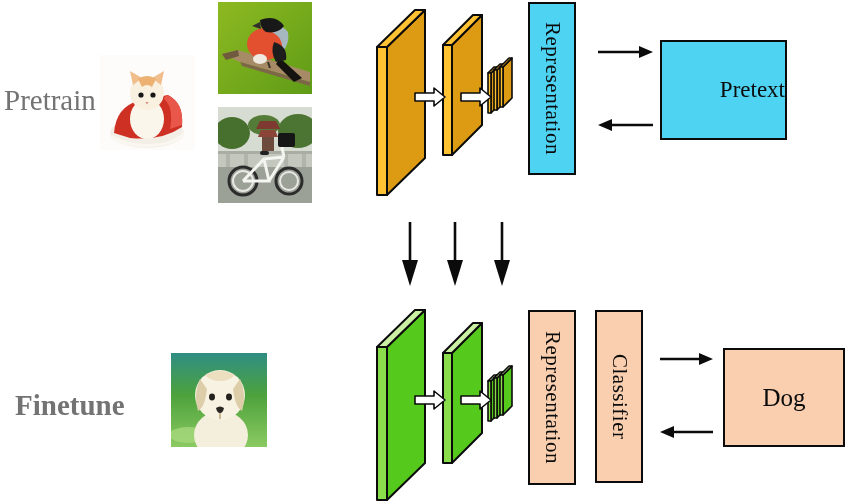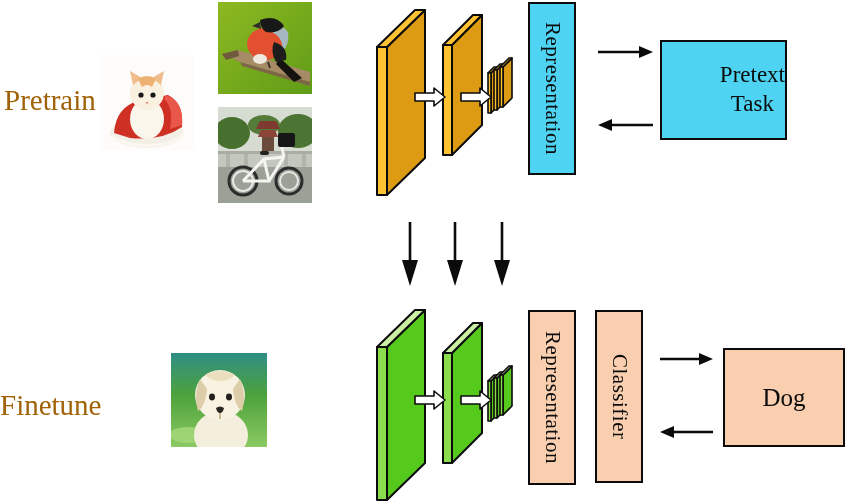--- a/index.html
+++ b/index.html
@@ -1,19 +1,19 @@
 <!DOCTYPE html>
 <html style="--ink: #0b0b0b; --cyan: #4ed3f3; --peach: #f9cfb0; --orange-face: #dd9a13; --orange-edge: #ffc233; --green-face: #55c91c; --green-edge: #8ade4b; --green-top: #cbf0a4;"><head>
 <meta charset="utf-8">
 <style>
   html,body{margin:0;padding:0;background:#fff;}
   .canvas{position:relative;width:850px;height:502px;background:#ffffff;overflow:hidden;
           font-family:"Liberation Serif","DejaVu Serif",serif;color:var(--ink,#0b0b0b);}
   .abs{position:absolute;}
-  .stage-label{font-size:29px;color:#a16207;white-space:nowrap;}
+  .stage-label{font-size:29px;color:#737373;white-space:nowrap;}
   .box{position:absolute;box-sizing:border-box;border:2px solid var(--ink,#0b0b0b);
        display:flex;align-items:center;justify-content:center;text-align:center;}
   .cyan{background:var(--cyan,#4ed3f3);}
   .peach{background:var(--peach,#f9cfb0);}
   .vtext{writing-mode:vertical-rl;font-size:21px;letter-spacing:.5px;}
   .task-text{font-size:23px;line-height:1.25;}
   .out-text{font-size:25px;}
   svg{position:absolute;display:block;}
   
   .ol{stroke:var(--ink,#0b0b0b);stroke-width:2;stroke-linejoin:round;}
@@ -138,40 +138,39 @@
   </svg>
 
   <svg class="abs" style="left:597px;top:117px;" width="58" height="16" viewBox="0 0 58 16">
     <line class="bline" x1="15" y1="8" x2="56" y2="8"></line>
     <polygon class="blk" points="15,2 15,14 1,8"></polygon>
   </svg>
 
   <div class="box cyan" style="left:660px;top:40px;width:127px;height:100px;justify-content:flex-end;">
     <div class="task-text">
       <div>Pretext</div>
-      <div>Task</div>
     </div>
   </div>
 
   <svg class="abs" style="left:398px;top:220px;" width="120" height="70" viewBox="0 0 120 70">
     <g>
       <line class="bline" x1="12" y1="2" x2="12" y2="42"></line>
         <polygon class="blk" points="4,40 20,40 12,66"></polygon>
     </g>
     <g>
       <line class="bline" x1="57" y1="2" x2="57" y2="42"></line>
         <polygon class="blk" points="49,40 65,40 57,66"></polygon>
     </g>
     <g>
       <line class="bline" x1="104" y1="2" x2="104" y2="42"></line>
         <polygon class="blk" points="96,40 112,40 104,66"></polygon>
     </g>
   </svg>
 
-  <div class="abs stage-label" style="left:0px;top:389px;">Finetune</div>
+  <div class="abs stage-label" style="left:15px;top:389px;font-weight:bold;">Finetune</div>
 
   <svg class="abs" style="left:171px;top:353px;" width="96" height="94" viewBox="0 0 96 94">
     <defs>
       <linearGradient id="pupbg" x1="0" y1="0" x2="0" y2="1">
         <stop offset="0" stop-color="#2f8e84"></stop>
           <stop offset="0.45" stop-color="#4da23c"></stop>
           <stop offset="1" stop-color="#8bca62"></stop>
       </linearGradient>
     </defs>
     <rect x="0" y="0" width="96" height="94" fill="url(#pupbg)"></rect>

